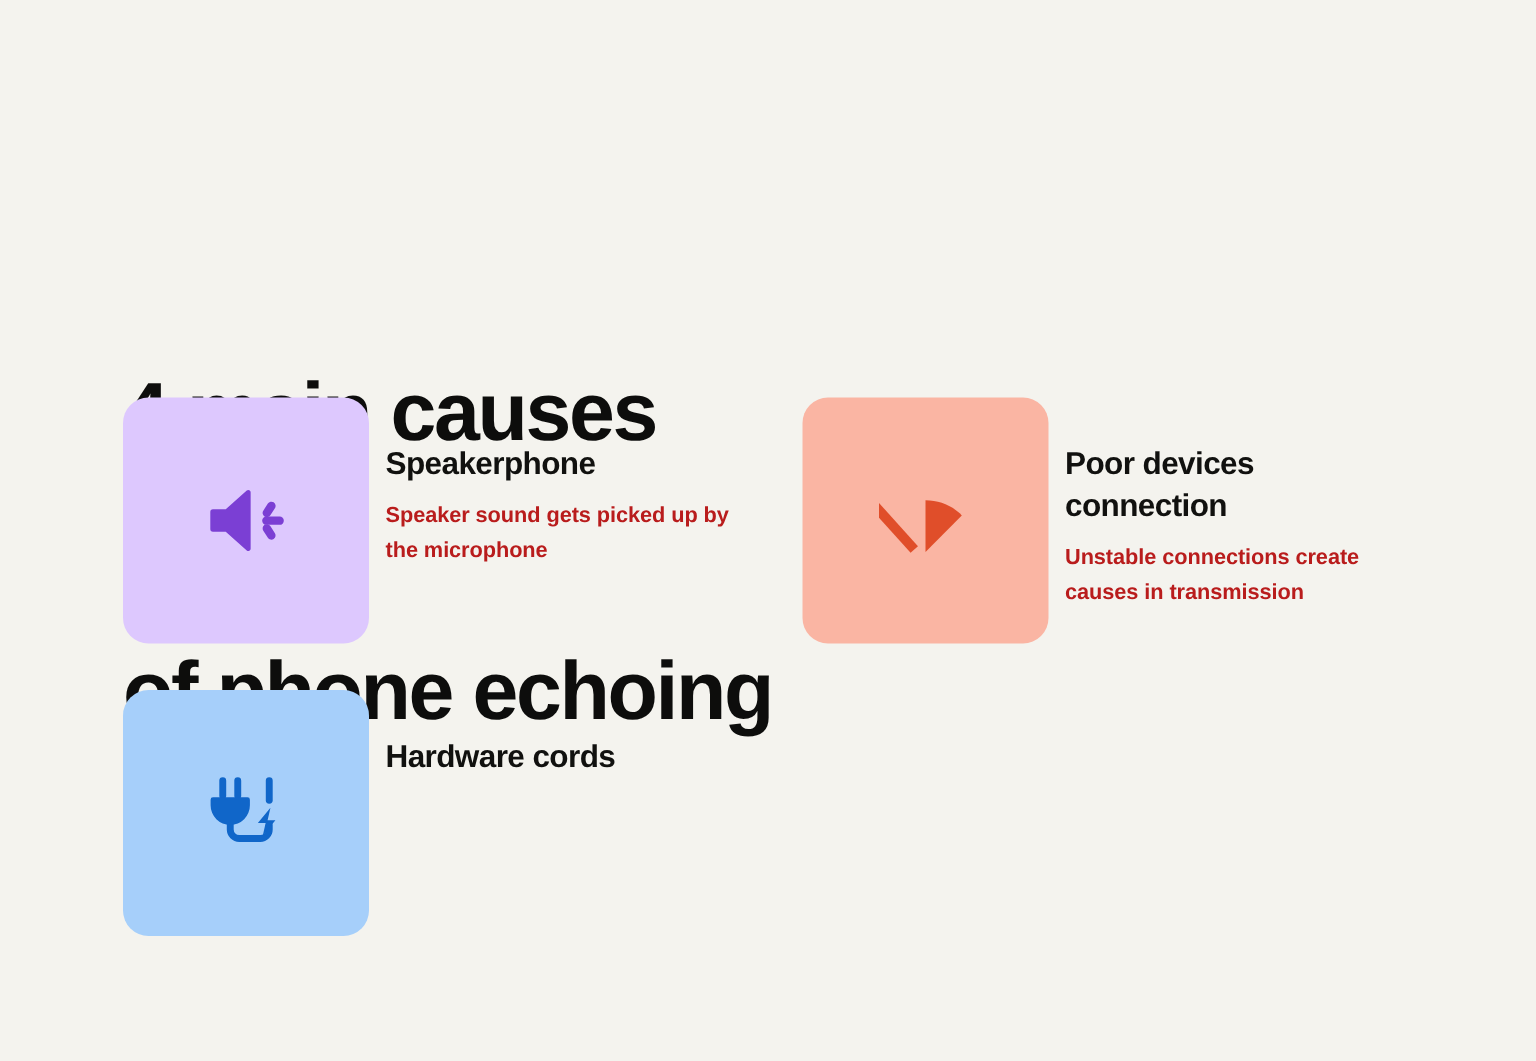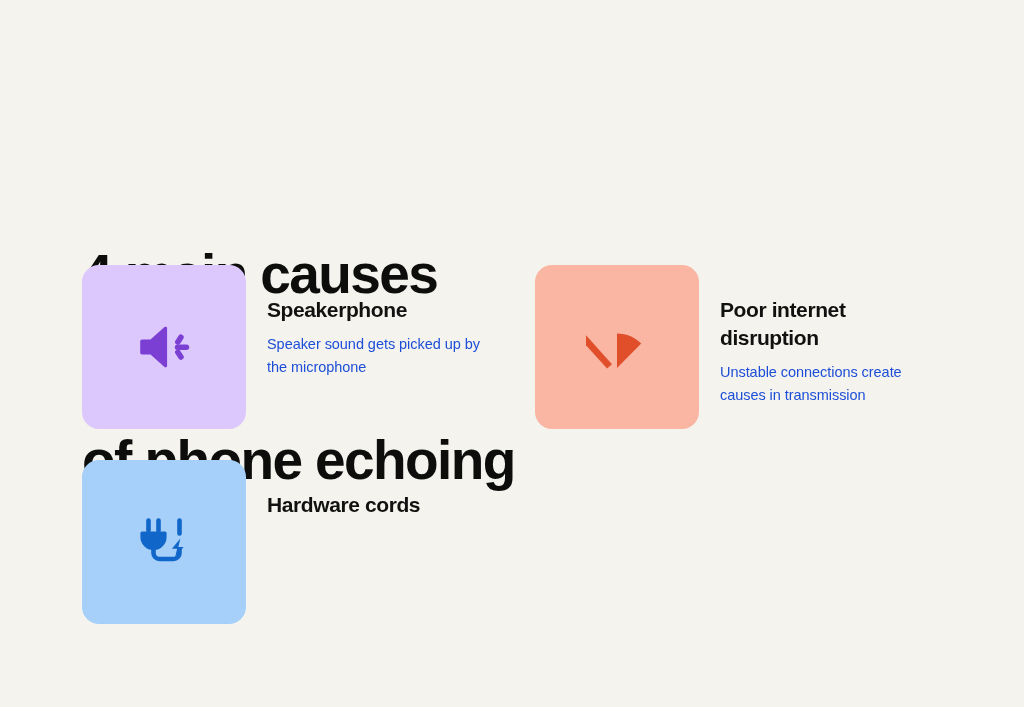--- a/index.html
+++ b/index.html
@@ -57,40 +57,40 @@
     width: 164px;
     height: 164px;
     border-radius: 17px;
     flex: 0 0 164px;
     display: flex;
     align-items: center;
     justify-content: center;
   }
 
   .card-text {
-    padding-left: 21px;
+    padding-left: 11px;
     padding-top: 31px;
     box-sizing: border-box;
   }
 
   .card-title {
     font-size: 21px;
     line-height: 28px;
     font-weight: 600;
     letter-spacing: -0.4px;
     color: #11110F;
     margin: 0 0 9px 0;
     max-width: 240px;
   }
 
   .card-desc {
     font-size: 14.5px;
     line-height: 23px;
-    font-weight: 400;
-    color: #1d4ed8;
+    font-weight: 700;
+    color: #b91c1c;
     letter-spacing: -0.05px;
     margin: 0;
     max-width: 232px;
   }
 
   .card-right .card-title { max-width: 215px; }
   .card-right .card-desc  { max-width: 225px; }
 
   .icon-svg { display: block; }
 </style>
@@ -126,21 +126,21 @@
     <div class="card card-right">
       <div class="tile" id="tile-1" style="background: rgb(250, 181, 163);">
         <span>
           <svg class="icon-svg" width="62" height="62" viewBox="0 0 62 62" id="icon-1" fill="#E04E2A">
             <path d="M31 17.5 c9.6 0 18.4 3.9 24.2 10.1 L31 52 Z"></path>
             <rect x="5.5" y="12.0" width="6.6" height="44.0" rx="0" transform="rotate(-42 8.8 34)"></rect>
           </svg>
         </span>
       </div>
       <div class="card-text">
-        <p class="card-title">Poor internet disruption</p>
+        <p class="card-title">Poor devices connection</p>
         <p class="card-desc">Unstable connections create causes in transmission</p>
       </div>
     </div>
 
     <div class="card card-left">
       <div class="tile" id="tile-2" style="background: rgb(166, 207, 250);">
         <span>
           <svg class="icon-svg" width="62" height="62" viewBox="0 0 62 62" id="icon-2" fill="#1066C9">
             <g id="plug-stroke-2" fill="none" stroke-width="4.6" stroke-linecap="round" stroke-linejoin="round" stroke="#1066C9">
               <path d="M15.5 9.5 v10"></path>

